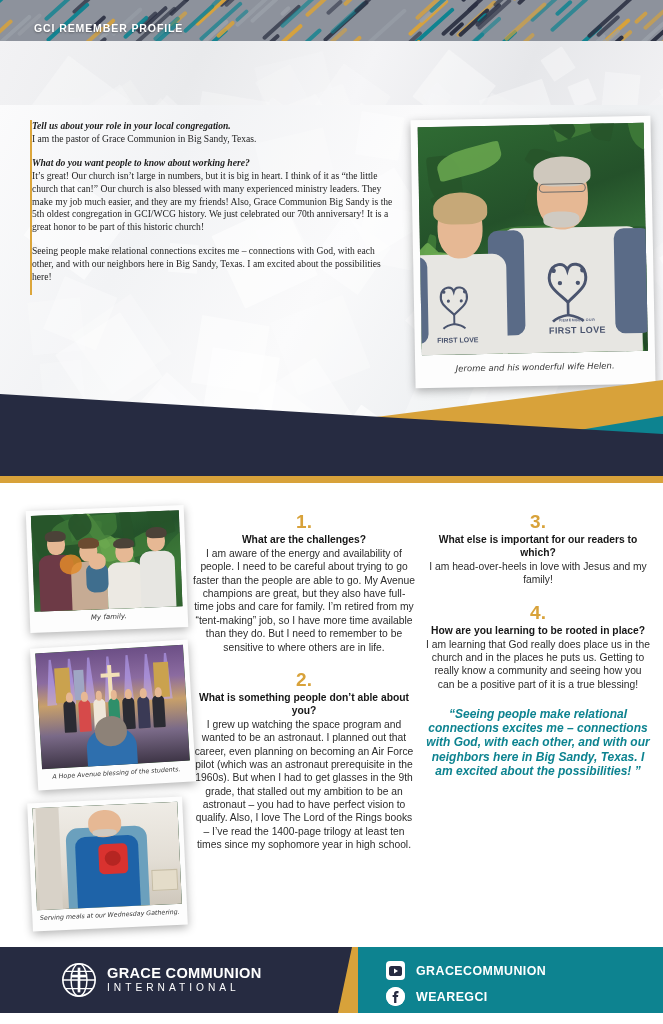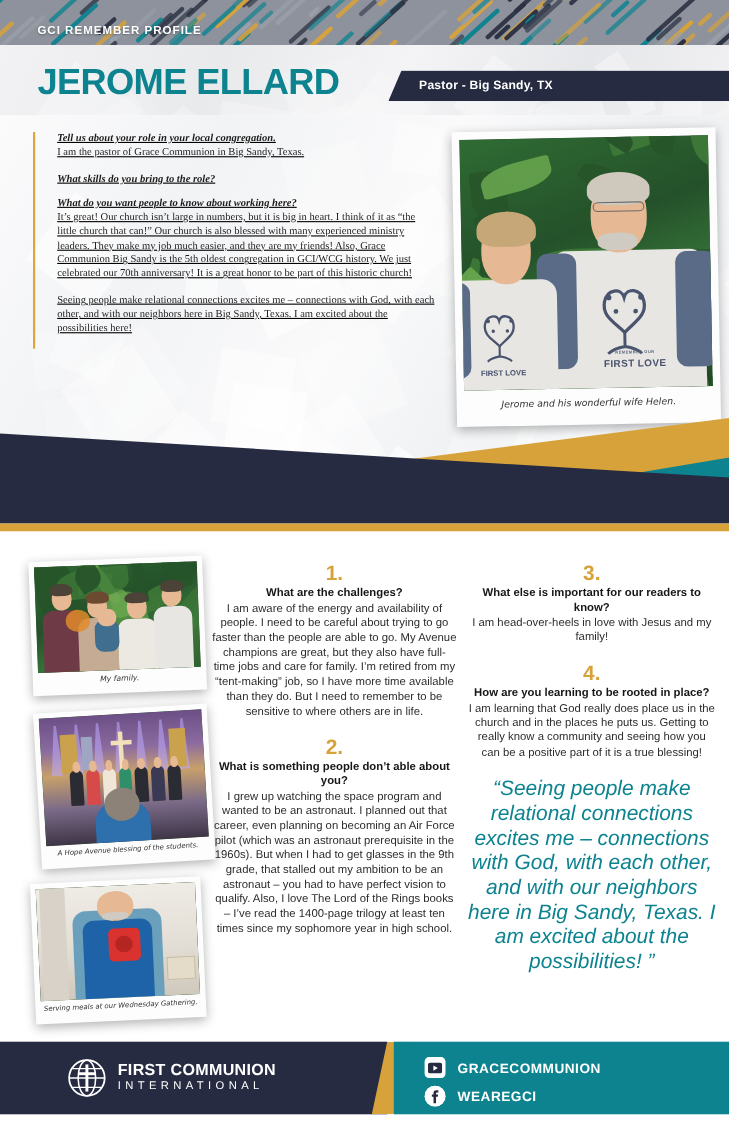--- a/index.html
+++ b/index.html
@@ -58,21 +58,21 @@
   .bodyarea {
     position:absolute; left:0; top:105px; width:663px; height:315px;
     background:linear-gradient(120deg,#fbfbfc 0%,#f2f3f5 25%,#fafafb 50%,#eef0f2 72%,#f8f8fa 100%);
     overflow:hidden;
   }
   .bodyarea .facets b { position:absolute; display:block; background:#fff; opacity:.6; }
 
   
   .qa-col {
     position:absolute; left:30px; top:120px; width:365px; z-index:5;
-    border-left:2px solid #dca63c; padding-left:20px;text-decoration:underline;
+    border-left:2px solid #dca63c; padding-left:0;
   }
   .qa-block { margin-bottom:11px; }
   .qa-q {
     font-family:"Liberation Serif", serif;
     font-size:9.6px; font-weight:bold; font-style:italic;
     color:#1b1b1b; margin-bottom:2px;
   }
   .qa-a {
     font-family:"Liberation Serif", serif;
     font-size:9.6px; color:#1d1d1d; line-height:1.34;
@@ -140,21 +140,21 @@
 
   .num {
     color:#d8a23a; font-size:19px; font-weight:bold; line-height:1.05;
     margin-bottom:2px;
   }
   .nq { color:#161616; font-size:10.3px; font-weight:bold; line-height:1.26; }
   .na { color:#2c2c2c; font-size:10.3px; line-height:1.30; }
   .qa-item { margin-bottom:16px; }
 
   .pullquote {
-    color:#0d8390; font-size:19px; font-weight:normal; font-style:italic;
+    color:#0d8390; font-size:12px; font-weight:bold; font-style:italic;
     line-height:1.18; text-align:center; margin-top:10px;
   }
 
   
   .footer { position:absolute; left:0; top:947px; width:663px; height:66px; z-index:12; }
   .footer .navy { position:absolute; left:0; top:0; width:352px; height:66px; background:#262b41; }
   .footer .gold {
     position:absolute; left:338px; top:0; width:34px; height:66px; background:#d8a23a;
     clip-path:polygon(14px 0,34px 0,20px 100%,0 100%);
   }
@@ -308,24 +308,20 @@
         <b style="left: 254.863px; top: 50.9569px; width: 99.0403px; height: 99.0403px; opacity: 0.39; transform: rotate(12.282deg); clip-path: polygon(50% 0px, 100% 50%, 50% 100%, 0px 50%);"></b>
         <b style="left: 190.558px; top: 62.3256px; width: 64.6425px; height: 64.6425px; opacity: 0.23; transform: rotate(54.8321deg); clip-path: polygon(50% 0px, 100% 50%, 50% 100%, 0px 50%);"></b>
         <b style="left: 457.11px; top: 48.2813px; width: 108.997px; height: 108.997px; opacity: 0.39; transform: rotate(68.3746deg); clip-path: polygon(50% 0px, 100% 50%, 50% 100%, 0px 50%);"></b>
         <b style="left: 32.5901px; top: 50.4167px; width: 58.8659px; height: 58.8659px; opacity: 0.19; transform: rotate(38.7367deg); clip-path: polygon(50% 0px, 100% 50%, 50% 100%, 0px 50%);"></b>
         <b style="left: 595.855px; top: 25.0635px; width: 50.2424px; height: 50.2424px; opacity: 0.54; transform: rotate(50.8754deg); clip-path: polygon(50% 0px, 100% 50%, 50% 100%, 0px 50%);"></b>
         <b style="left: 181.832px; top: 40.8355px; width: 96.7487px; height: 96.7487px; opacity: 0.46; transform: rotate(54.473deg); clip-path: polygon(50% 0px, 100% 50%, 50% 100%, 0px 50%);"></b>
         <b style="left: 254.074px; top: 21.8384px; width: 55.3762px; height: 55.3762px; opacity: 0.33; transform: rotate(17.529deg); clip-path: polygon(50% 0px, 100% 50%, 50% 100%, 0px 50%);"></b>
         <b style="left: 310.209px; top: 22.1423px; width: 81.5181px; height: 81.5181px; opacity: 0.42; transform: rotate(80.1475deg); clip-path: polygon(50% 0px, 100% 50%, 50% 100%, 0px 50%);"></b>
       </div>
   </div>
-  <div class="name">JEROME ELLARD</div>
-  <div class="role-badge">
-    <span>Pastor - Big Sandy, TX</span>
-  </div>
 
   <div class="bodyarea">
     <div class="facets" id="bodyfacets">
         <b style="left: 421.672px; top: 202.208px; width: 30.0627px; height: 30.0627px; opacity: 0.5; transform: rotate(0.596408deg); clip-path: polygon(50% 0px, 100% 50%, 50% 100%, 0px 50%);"></b>
         <b style="left: 639.298px; top: 106.552px; width: 109.234px; height: 109.234px; opacity: 0.26; transform: rotate(4.39974deg); clip-path: polygon(50% 0px, 100% 50%, 50% 100%, 0px 50%);"></b>
         <b style="left: 246.694px; top: 15.473px; width: 99.8383px; height: 99.8383px; opacity: 0.23; transform: rotate(31.4534deg); clip-path: polygon(50% 0px, 100% 50%, 50% 100%, 0px 50%);"></b>
         <b style="left: 116.457px; top: 267.001px; width: 107.678px; height: 107.678px; opacity: 0.44; transform: rotate(86.8457deg); clip-path: polygon(50% 0px, 100% 50%, 50% 100%, 0px 50%);"></b>
         <b style="left: 137.623px; top: 278.595px; width: 48.9155px; height: 48.9155px; opacity: 0.3; transform: rotate(85.2807deg); clip-path: polygon(50% 0px, 100% 50%, 50% 100%, 0px 50%);"></b>
         <b style="left: 70.3449px; top: 188.246px; width: 102.677px; height: 102.677px; opacity: 0.24; transform: rotate(10.333deg); clip-path: polygon(50% 0px, 100% 50%, 50% 100%, 0px 50%);"></b>
         <b style="left: 566.19px; top: 177.08px; width: 32.1196px; height: 32.1196px; opacity: 0.66; transform: rotate(23.249deg); clip-path: polygon(50% 0px, 100% 50%, 50% 100%, 0px 50%);"></b>
@@ -364,21 +360,20 @@
         <b style="left: 348.744px; top: 0.18476px; width: 61.9301px; height: 61.9301px; opacity: 0.34; transform: rotate(53.7709deg); clip-path: polygon(50% 0px, 100% 50%, 50% 100%, 0px 50%);"></b>
       </div>
   </div>
 
   <div class="qa-col" id="qa-col">
       <div class="qa-block">
         <div class="qa-q">Tell us about your role in your local congregation.</div>
         <div class="qa-a">I am the pastor of Grace Communion in Big Sandy, Texas.</div>
       </div>
       <div class="qa-block">
-        <div class="qa-q">What skills do you bring to the role?</div>
       </div>
       <div class="qa-block">
       </div>
       <div class="qa-block">
         <div class="qa-q">What do you want people to know about working here?</div>
         <div class="qa-a">It’s great! Our church isn’t large in numbers, but it is big in heart. I think of it as “the little church that can!” Our church is also blessed with many experienced ministry leaders. They make my job much easier, and they are my friends! Also, Grace Communion Big Sandy is the 5th oldest congregation in GCI/WCG history. We just celebrated our 70th anniversary! It is a great honor to be part of this historic church!</div>
       </div>
       <div class="qa-block">
         <div class="qa-a">Seeing people make relational connections excites me – connections with God, with each other, and with our neighbors here in Big Sandy, Texas. I am excited about the possibilities here!</div>
       </div>
@@ -575,21 +570,21 @@
       </div>
       <div class="qa-item">
         <div class="num">2.</div>
         <div class="nq">What is something people don’t able about you?</div>
         <div class="na">I grew up watching the space program and wanted to be an astronaut. I planned out that career, even planning on becoming an Air Force pilot (which was an astronaut prerequisite in the 1960s). But when I had to get glasses in the 9th grade, that stalled out my ambition to be an astronaut – you had to have perfect vision to qualify. Also, I love The Lord of the Rings books – I’ve read the 1400-page trilogy at least ten times since my sophomore year in high school.</div>
       </div>
     </div>
   <div class="num-col" id="col-right">
       <div class="qa-item">
         <div class="num">3.</div>
-        <div class="nq">What else is important for our readers to know?</div>
+        <div class="nq">What else is important for our readers to which?</div>
         <div class="na">I am head-over-heels in love with Jesus and my family!</div>
       </div>
       <div class="qa-item">
         <div class="num">4.</div>
         <div class="nq">How are you learning to be rooted in place?</div>
         <div class="na">I am learning that God really does place us in the church and in the places he puts us. Getting to really know a community and seeing how you can be a positive part of it is a true blessing!</div>
       </div>
       <div class="pullquote">“Seeing people make relational connections excites me – connections with God, with each other, and with our neighbors here in Big Sandy, Texas. I am excited about the possibilities! ”</div>
     </div>
 
@@ -601,21 +596,21 @@
     <div class="logo">
       <svg class="globe" viewBox="0 0 40 40">
         <circle cx="20" cy="20" r="17" fill="none" stroke="#fff" stroke-width="1.7"></circle>
         <ellipse cx="20" cy="20" rx="8.4" ry="17" fill="none" stroke="#fff" stroke-width="1.5"></ellipse>
         <line x1="3" y1="20" x2="37" y2="20" stroke="#fff" stroke-width="1.5"></line>
         <path d="M6 11 H34 M6 29 H34" stroke="#fff" stroke-width="1.3" fill="none"></path>
         <rect x="18.6" y="7" width="2.8" height="26" fill="#fff"></rect>
         <rect x="12" y="14.5" width="16" height="2.8" fill="#fff"></rect>
       </svg>
       <div>
-        <div class="brand1">FIRST COMMUNION</div>
+        <div class="brand1">GRACE COMMUNION</div>
         <div class="brand2">INTERNATIONAL</div>
       </div>
     </div>
 
     <div class="social" id="social-yt">
       <div class="sbadge">
         <svg width="13" height="10" viewBox="0 0 13 10">
             <rect x="0" y="0" width="13" height="10" rx="2.6" fill="#262b41"></rect>
             <polygon points="5,2.6 9,5 5,7.4" fill="#fff"></polygon>
           </svg>

